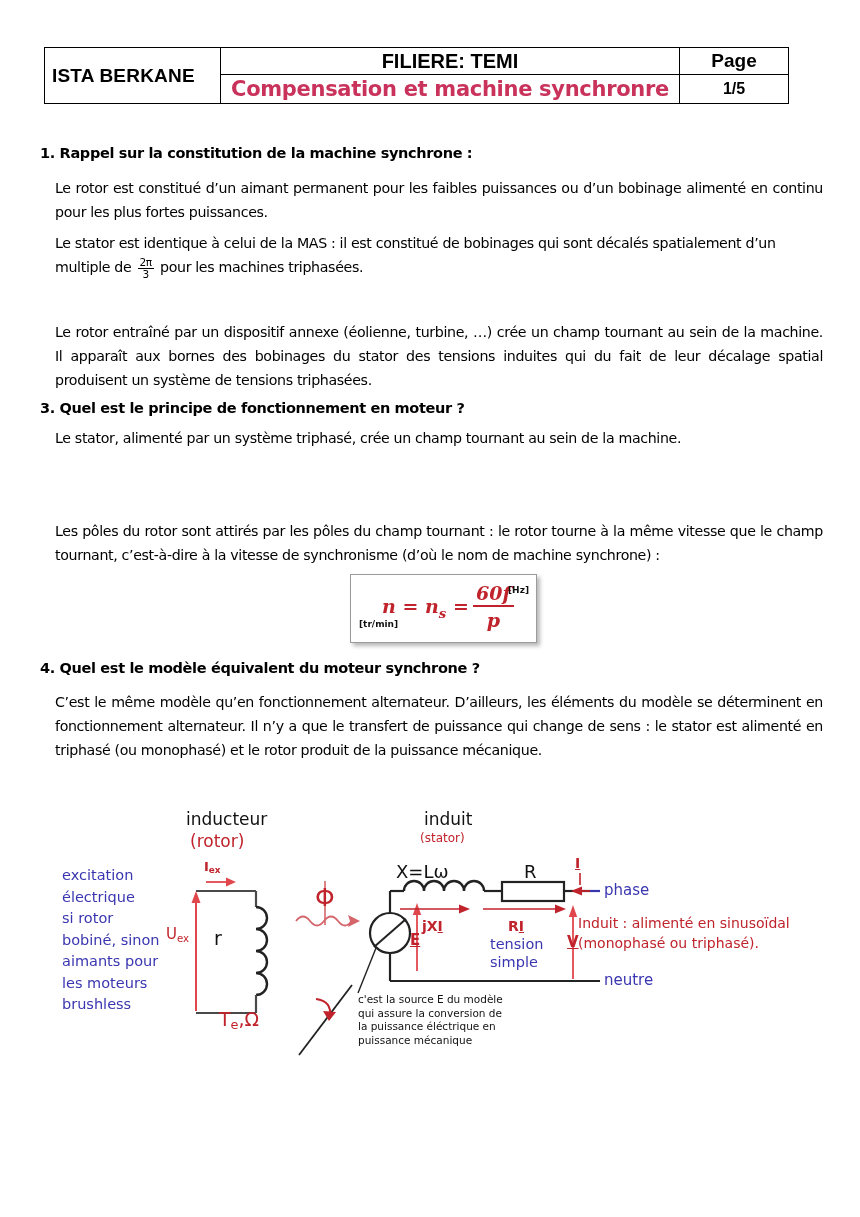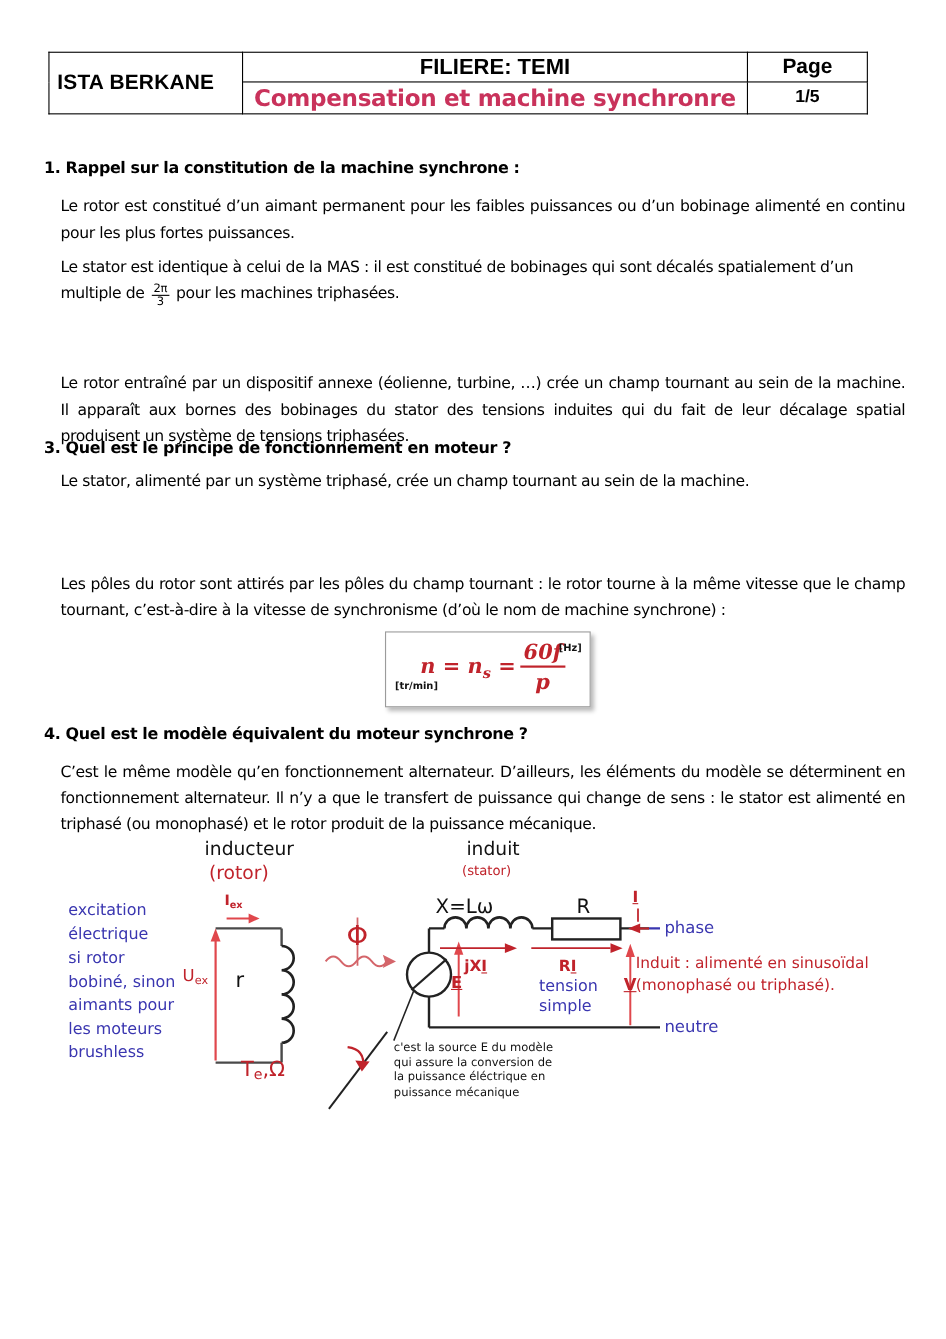--- a/index.html
+++ b/index.html
@@ -39,21 +39,21 @@
   .f-frac{position:absolute;left:122px;top:7px;text-align:center;color:#c0232b;
           font-family:"DejaVu Serif",serif;font-weight:bold;font-style:italic;font-size:19px;}
   .f-frac .num{display:block;border-bottom:2.2px solid #c0232b;padding:0 3px 1px;}
   .f-frac .den{display:block;padding:2px 3px 0;}
   .f-unit{position:absolute;font-size:9px;font-weight:bold;color:#111;
           font-family:"DejaVu Sans",sans-serif;}
   .f-hz{left:157px;top:10px;}
   .f-tr{left:8px;top:44px;}
 
   
-  .diagram{position:absolute;left:0;top:756px;width:860px;height:270px;}
+  .diagram{position:absolute;left:0;top:803px;width:860px;height:270px;}
   .diagram svg{display:block;}
   .dtxt{position:absolute;font-family:"DejaVu Sans",sans-serif;white-space:nowrap;}
   .blue{color:#3a36b0;}
   .dred{color:#c0232b;}
   .blk{color:#111;}
   .ul{text-decoration:underline;}
   .sub{font-size:.68em;vertical-align:-.25em;}
 </style>
 </head>
 <body>
@@ -84,21 +84,21 @@
   <div class="para nj" style="left:55px;top:231px;width:770px;">
     <span class="para" style="position:static;">Le stator est identique à celui de la MAS : il est constitué de bobinages qui sont décalés spatialement d’un multiple de</span>
     <span class="frac">
       <span class="num">2π</span>
       <span class="den">3</span>
     </span>
     <span>pour les machines triphasées.</span>
   </div>
 
 
-  <div class="para" style="left:55px;top:320px;width:768px;margin-top:17px;">Le rotor entraîné par un dispositif annexe (éolienne, turbine, …) crée un champ tournant au sein de la machine. Il apparaît aux bornes des bobinages du stator des tensions induites qui du fait de leur décalage spatial produisent un système de tensions triphasées.</div>
+  <div class="para" style="left:55px;top:320px;width:768px;">Le rotor entraîné par un dispositif annexe (éolienne, turbine, …) crée un champ tournant au sein de la machine. Il apparaît aux bornes des bobinages du stator des tensions induites qui du fait de leur décalage spatial produisent un système de tensions triphasées.</div>
 
   <div class="sec-title" style="left:40px;top:400px;">
     <span>3.</span>
     <span>Quel est le principe de fonctionnement en moteur ?</span>
   </div>
 
   <div class="para nj" style="left:55px;top:426px;width:768px;">Le stator, alimenté par un système triphasé, crée un champ tournant au sein de la machine.</div>
 
 
   <div class="para" style="left:55px;top:519px;width:768px;">Les pôles du rotor sont attirés par les pôles du champ tournant : le rotor tourne à la même vitesse que le champ tournant, c’est-à-dire à la vitesse de synchronisme (d’où le nom de machine synchrone) :</div>

